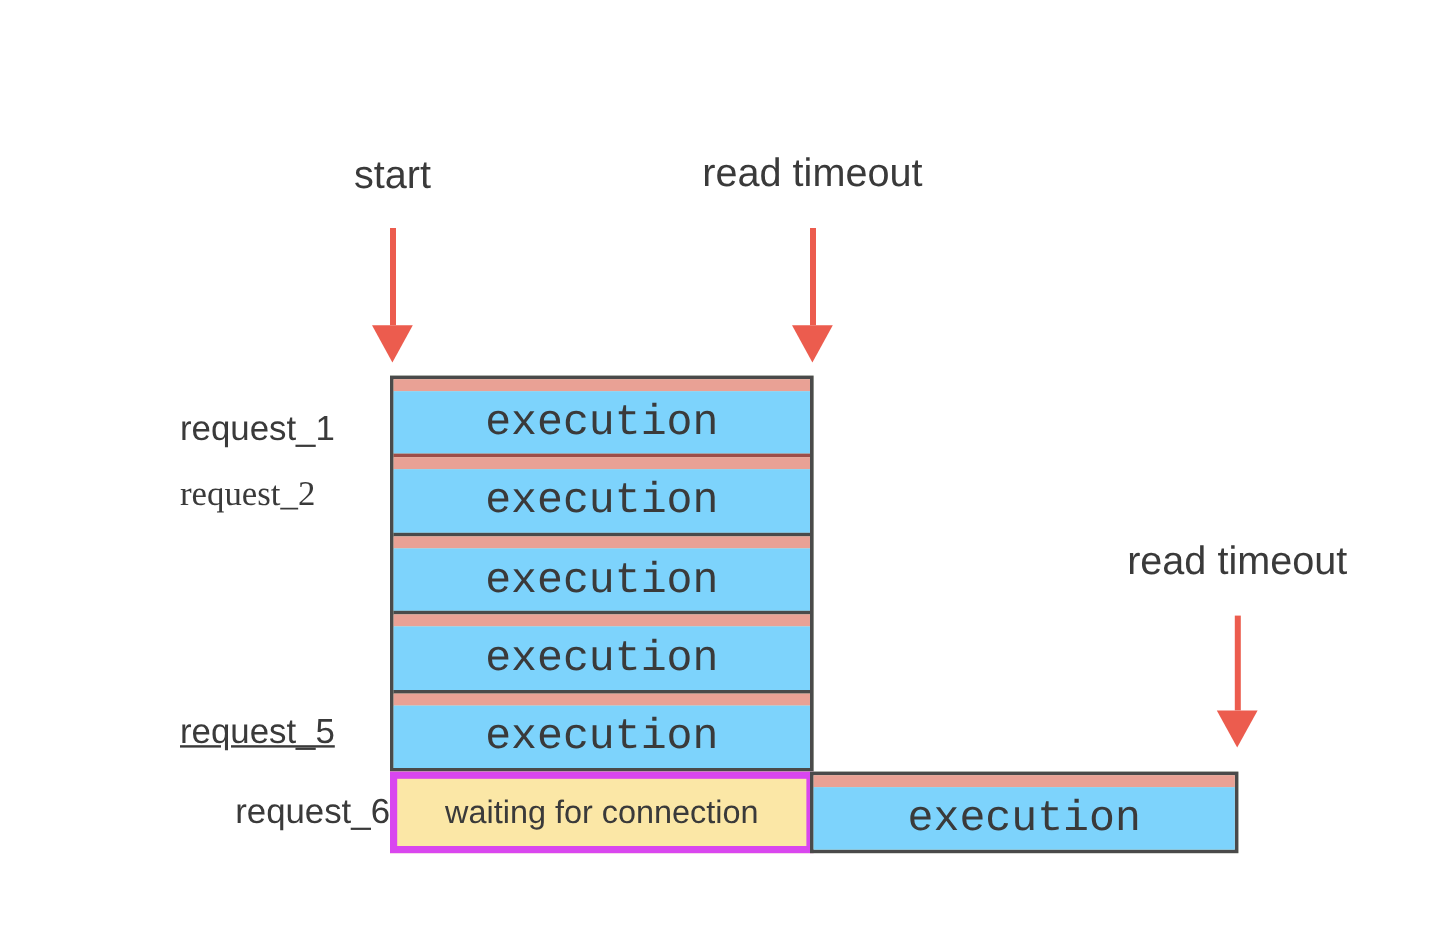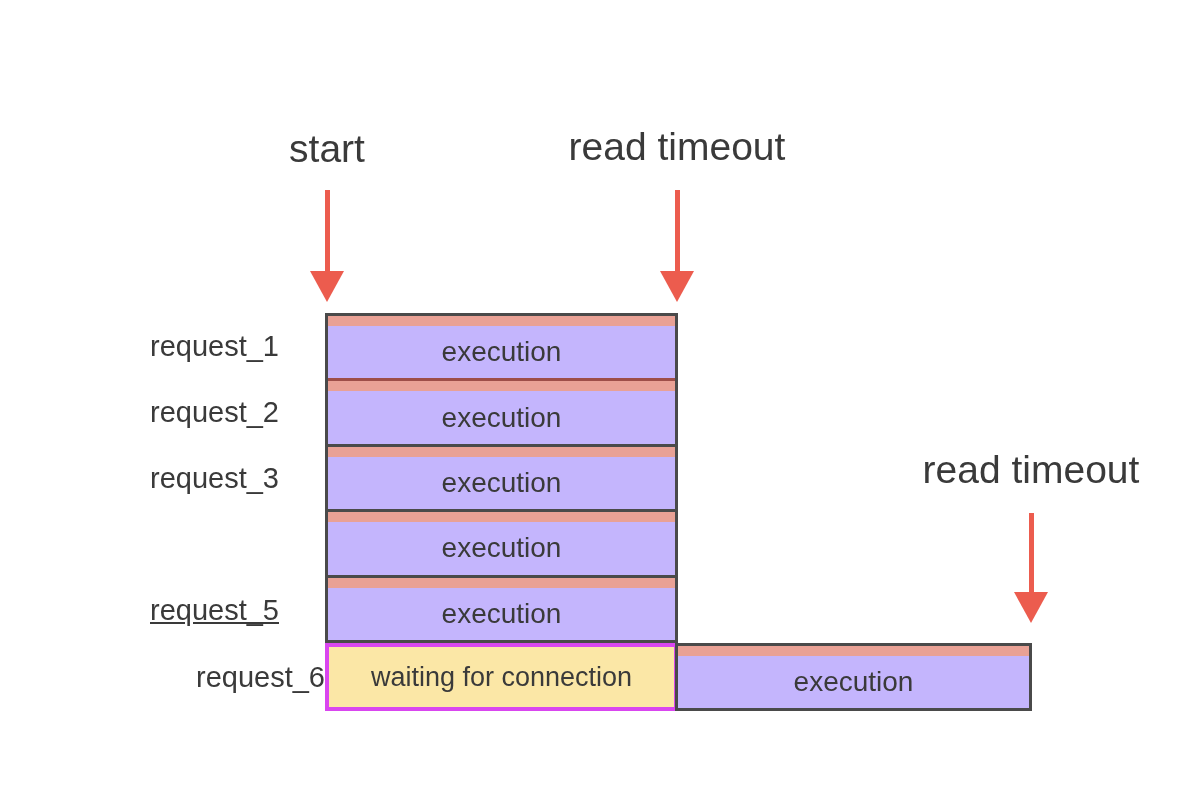--- a/index.html
+++ b/index.html
@@ -14,21 +14,21 @@
     background: #ffffff;
     overflow: hidden;
     font-family: "Liberation Sans", sans-serif;
     color: #3a3a3a;
   }
 
   
   .anno-label {
     position: absolute;
     transform: translateX(-50%);
-    font-size: 39px;
+    font-size: 33px;
     line-height: 1.1;
     color: #3a3a3a;
     white-space: nowrap;
   }
   .anno-start        { left: 327px;  top: 128px; }
   .anno-rt-top       { left: 677px;  top: 126px; }
   .anno-rt-right     { left: 1031px; top: 449px; }
 
   
   .arrow {
@@ -88,37 +88,38 @@
   .stack-row + .stack-row { border-top: 3px solid #4a4a4a; }
   .stack-row.maroon-top   { border-top-color: #9e4e48; }
 
   .latency-strip {
     height: 10px;
     background: #e9a195;
     flex: 0 0 auto;
   }
   .exec-body {
     flex: 1;
-    background: #c4b5fd;
+    background: #7dd3fc;
     display: flex;
     align-items: center;
     justify-content: center;
-    font-size: 28px;
+    font-size: 36px;
     color: #3a3a3a;
+    font-family: Liberation Mono, monospace;
   }
 
   
   .waiting-box {
     position: absolute;
     left: 325px;
     top: 643px;
     width: 353px;
     height: 68px;
     box-sizing: border-box;
-    border: 4px solid #d946ef;
+    border: 6px solid #d946ef;
     background: #fbe7a6;
     display: flex;
     align-items: center;
     justify-content: center;
     font-size: 27px;
     color: #3a3a3a;
   }
   .exec-box-r6 {
     position: absolute;
     left: 675px;
@@ -147,23 +148,22 @@
   </div>
   <div class="arrow arrow-rt-top">
     <div class="shaft"></div>
     <div class="head"></div>
   </div>
   <div class="arrow arrow-rt-right">
     <div class="shaft"></div>
     <div class="head"></div>
   </div>
 
-  <div class="req-label" style="top:313px;height:66px;">request_1</div>
-  <div class="req-label" style="top:379px;height:66px;">request_2</div>
-  <div class="req-label" style="top:445px;height:66px;">request_3</div>
+  <div class="req-label" style="top:325px;height:66px;">request_1</div>
+  <div class="req-label" style="top:379px;height:66px;font-family:Liberation Serif, serif;">request_2</div>
   <div class="req-label" style="top:577px;height:66px;text-decoration:underline;">request_5</div>
   <div class="req-label" style="top:643px;height:68px;margin-left:46px;">request_6</div>
 
   <div class="stack">
     <div class="stack-row">
       <div class="latency-strip"></div>
       <div class="exec-body">execution</div>
     </div>
     <div class="stack-row maroon-top">
       <div class="latency-strip"></div>

